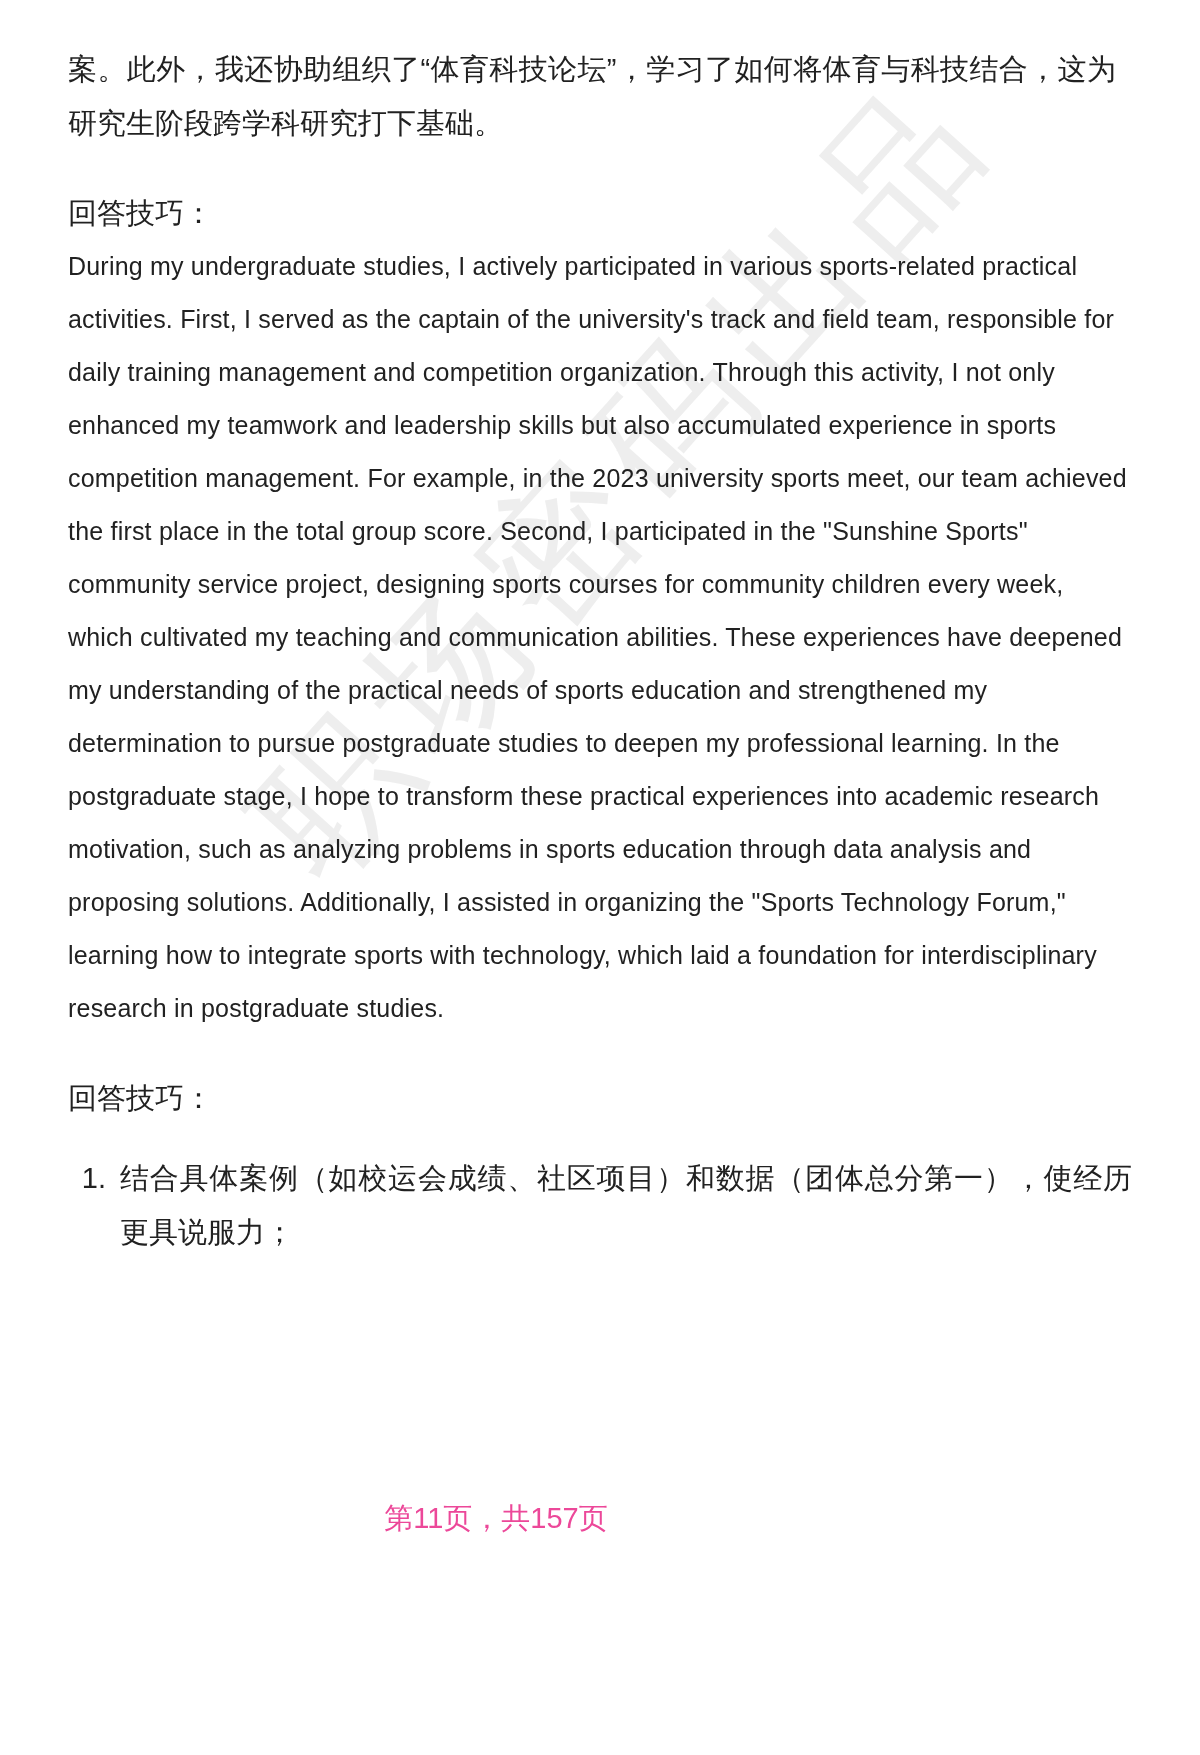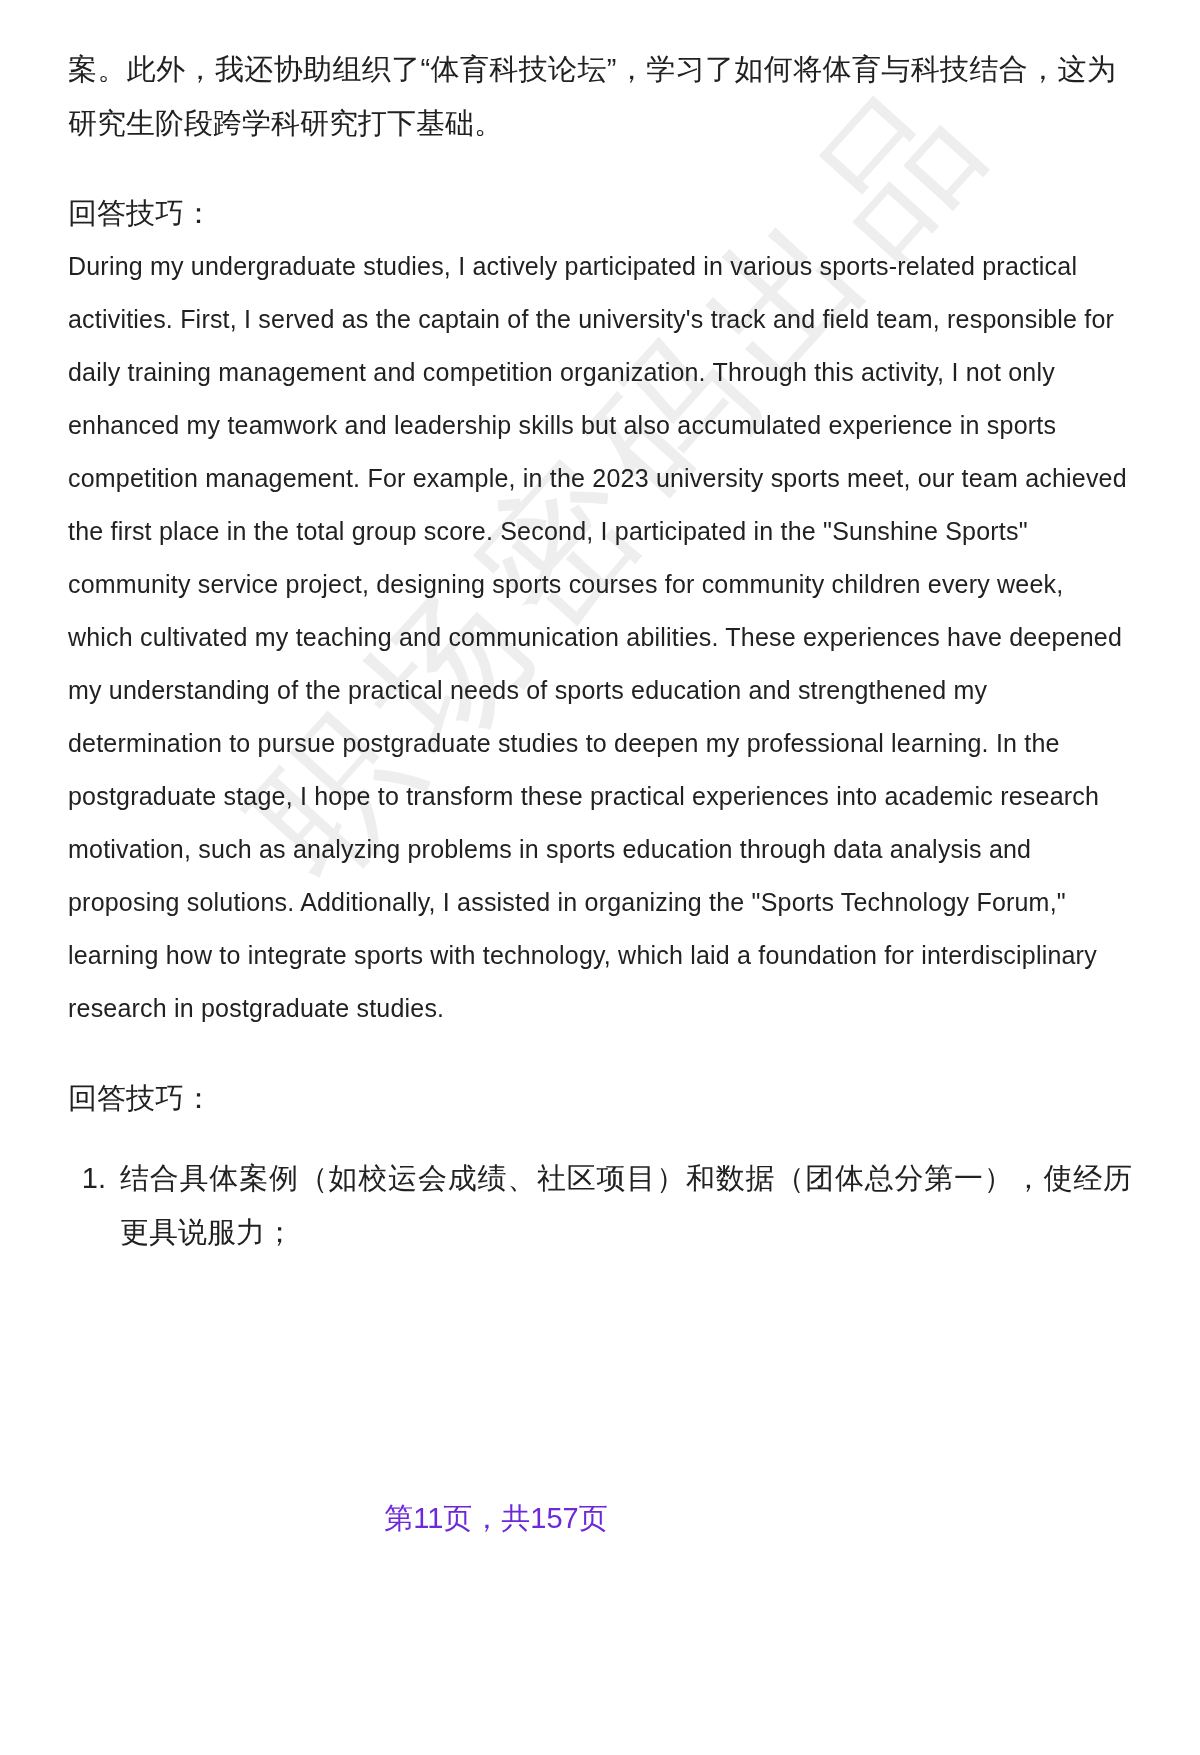--- a/index.html
+++ b/index.html
@@ -87,21 +87,21 @@
     text-align: justify;
   }
   .footer {
     position: absolute;
     left: 0;
     top: 1498px;
     width: 992px;
     text-align: center;
     font-size: 29px;
     line-height: 40px;
-    color: #6d28d9;
+    color: #ec4899;
     z-index: 1;
   }
 </style>
 </head>
 <body>
 
 <div class="watermark">职场密码出品</div>
 
 <div class="page">
 

